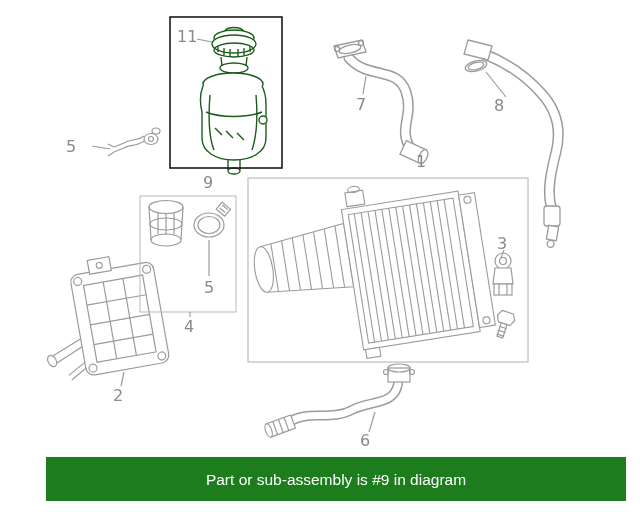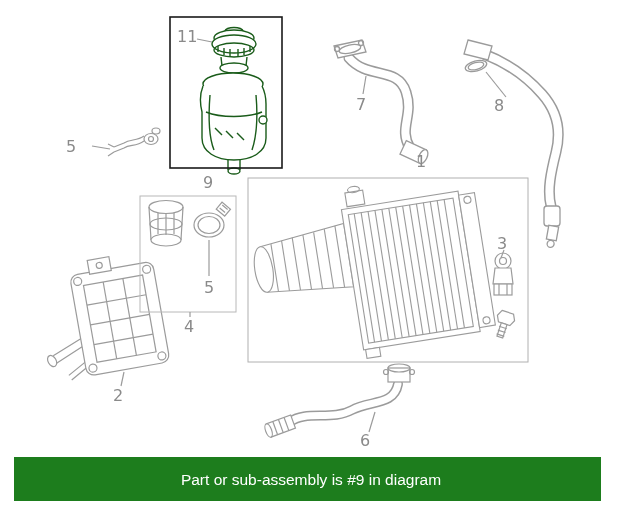--- a/index.html
+++ b/index.html
@@ -7,23 +7,23 @@
     position:relative;width:640px;height:512px;background:#ffffff;
     font-family:"Liberation Sans", sans-serif;overflow:hidden;
   }
   #art{position:absolute;left:0;top:0;}
   .callout{
     position:absolute;color:#8a8a8a;font-size:16px;line-height:18px;
     font-family:"DejaVu Sans","Liberation Sans",sans-serif;
     user-select:none;
   }
   #banner{
-    position:absolute;left:14px;top:457px;width:580px;height:44px;
+    position:absolute;left:46px;top:457px;width:580px;height:44px;
     background:#1d7d1d;color:#ffffff;text-align:center;
-    display:flex;flex-direction:column;justify-content:center;gap:1px;padding-left:7px;
+    display:flex;flex-direction:column;justify-content:center;gap:1px;
   }
   #banner .bline{font-size:15.5px;line-height:19px;}
 </style>
 </head>
 <body>
 
 <div id="stage">
 
 <svg id="art" width="640" height="512" viewBox="0 0 640 512">
 

